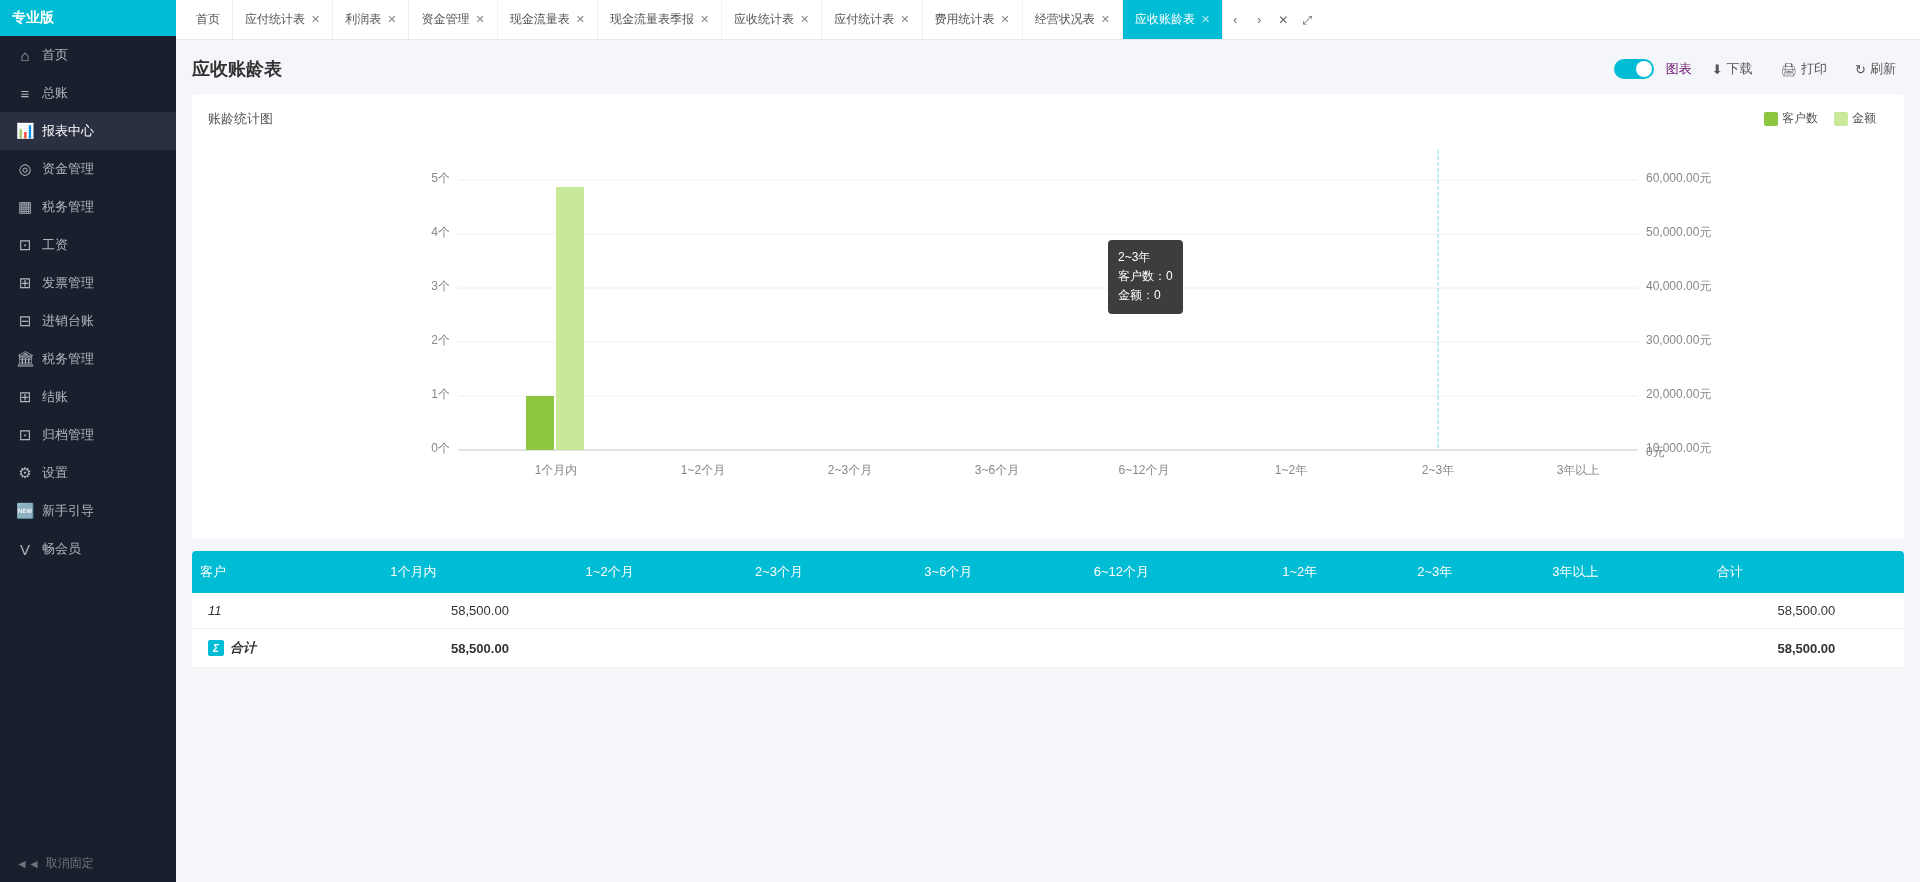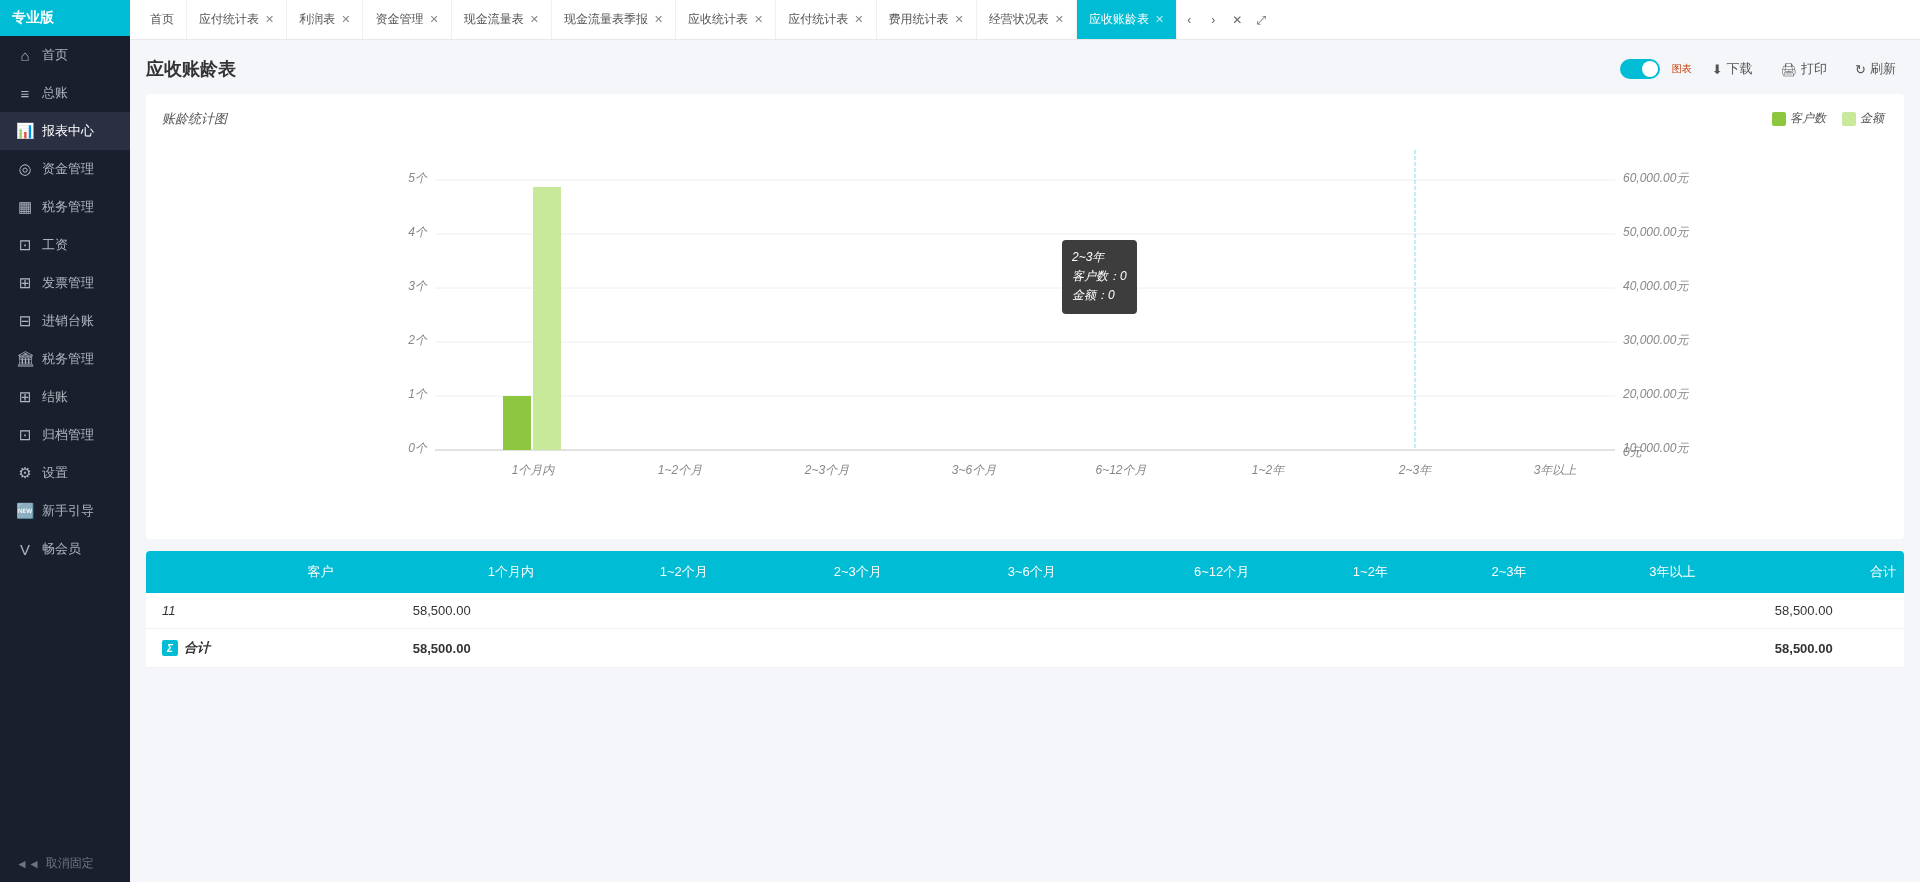--- a/index.html
+++ b/index.html
@@ -1,20 +1,20 @@
 <!DOCTYPE html>
 <html><head>
   <meta charset="utf-8">
   <style>
     * { box-sizing: border-box; margin: 0; padding: 0; }
     body { font-family: 'Microsoft YaHei', Arial, sans-serif; font-size: 13px; background: #f0f2f5; display: flex; height: 882px; overflow: hidden; }
 
     
     .sidebar {
-      width: 130px;
+      width: 176px;
       background: #1a1f2e;
       color: #ccc;
       display: flex;
       flex-direction: column;
       flex-shrink: 0;
       height: 100%;
     }
     .sidebar-logo {
       background: #00bcd4;
       height: 36px;
@@ -151,31 +151,30 @@
       border-radius: 4px;
     }
 
     
     .chart-container {
       background: white;
       border-radius: 4px;
       padding: 16px;
       margin-bottom: 12px;
       position: relative;
-      font-style: italic;
     }
     .chart-title {
       font-size: 13px;
       color: #555;
       margin-bottom: 12px;
     }
     .chart-legend {
       position: absolute;
       top: 16px;
-      right: 20px;
+      right: 28px;
       display: flex;
       gap: 16px;
       font-size: 12px;
       color: #555;
     }
     .legend-item { display: flex; align-items: center; gap: 4px; }
     .legend-dot { width: 14px; height: 14px; border-radius: 2px; }
 
     
     .chart-svg-wrapper {
@@ -190,21 +189,21 @@
       background: white;
       border-radius: 4px;
       overflow: hidden;
     }
     .data-table thead tr {
       background: #00bcd4;
       color: white;
     }
     .data-table thead th {
       padding: 12px 8px;
-      text-align: right;
+      text-align: left;
       font-weight: normal;
       font-size: 13px;
     }
     .data-table tbody tr {
       border-bottom: 1px solid #f0f0f0;
     }
     .data-table tbody td {
       padding: 10px 8px;
       text-align: center;
       font-size: 13px;
@@ -360,21 +359,21 @@
     <div class="tab-nav-btn">✕</div>
     <div class="tab-nav-btn">⤢</div>
   </div>
 
   <div class="page-area">
 
     <div class="page-header">
       <h1 class="page-title">应收账龄表</h1>
       <div class="page-actions">
         <div class="toggle-switch"></div>
-        <span style="color:#c2410c;font-size:10px;">图表</span>
+        <span style="color:#701a75;font-size:13px;">图表</span>
         <div class="action-btn">
           <span>⬇</span>
           <span>下载</span>
         </div>
         <div class="action-btn">
           <span>🖨</span>
           <span>打印</span>
         </div>
         <div class="action-btn">
           <span>↻</span>

